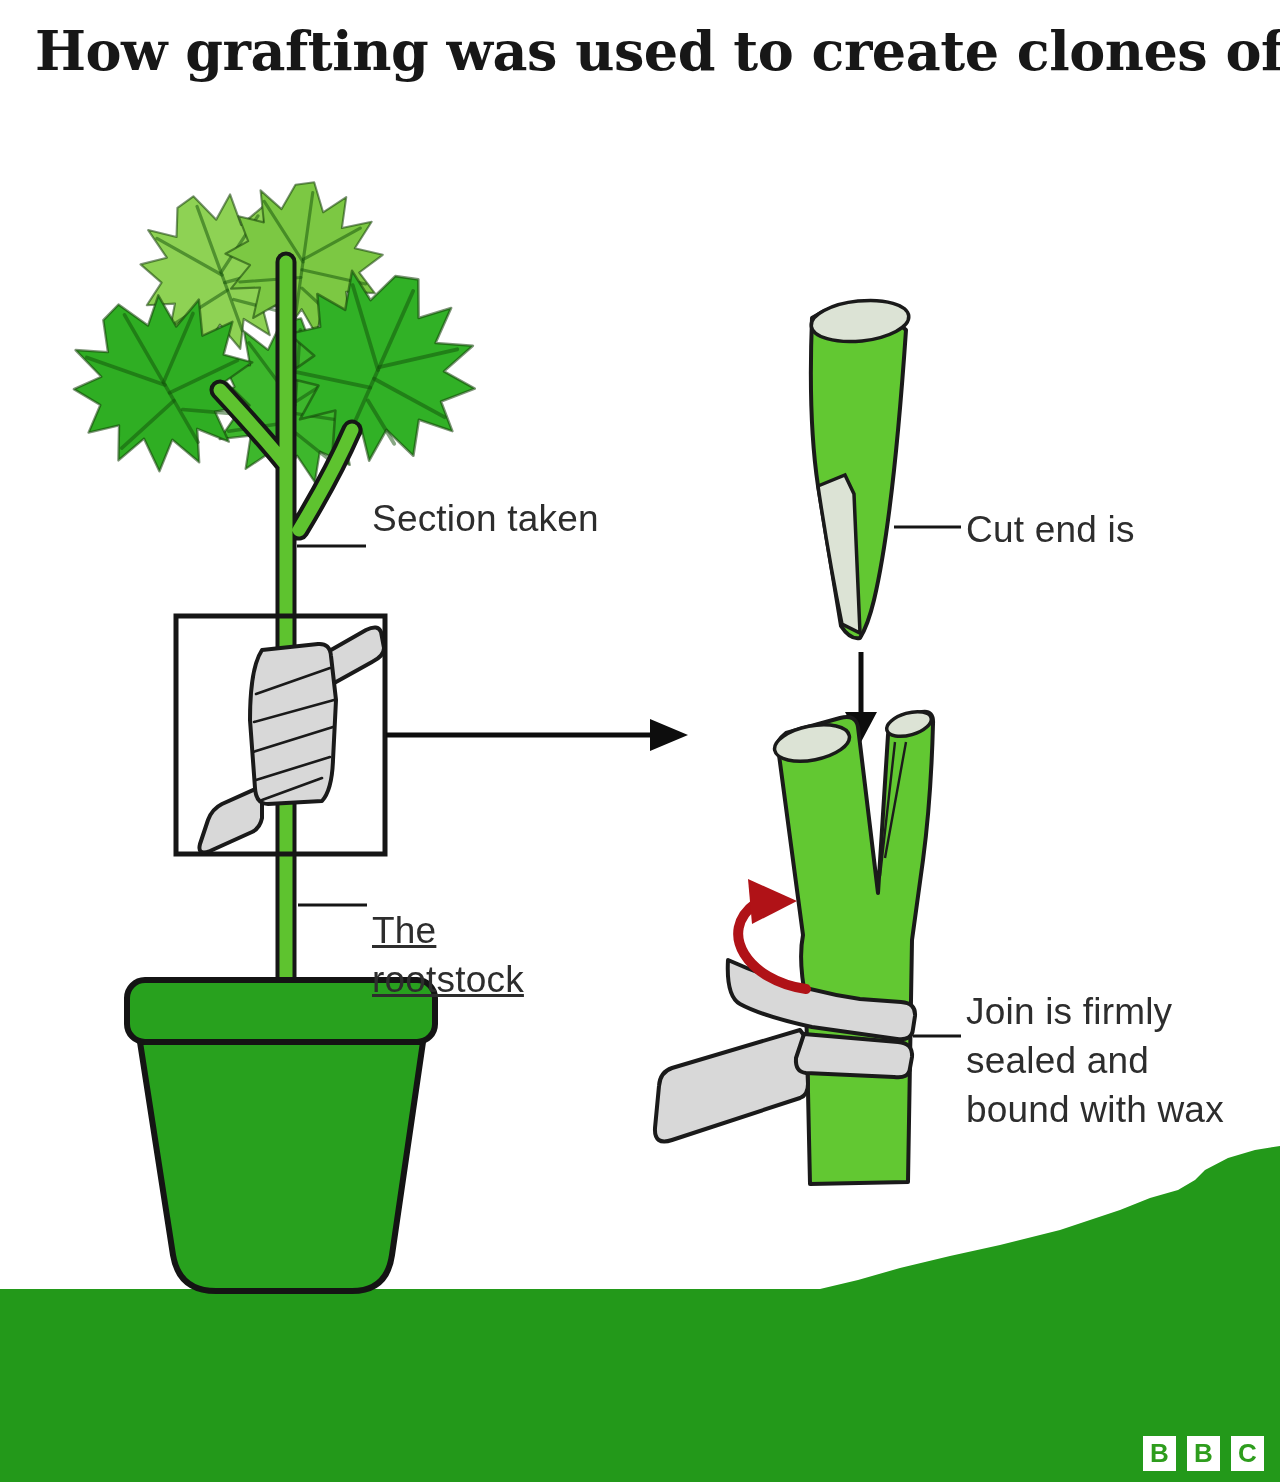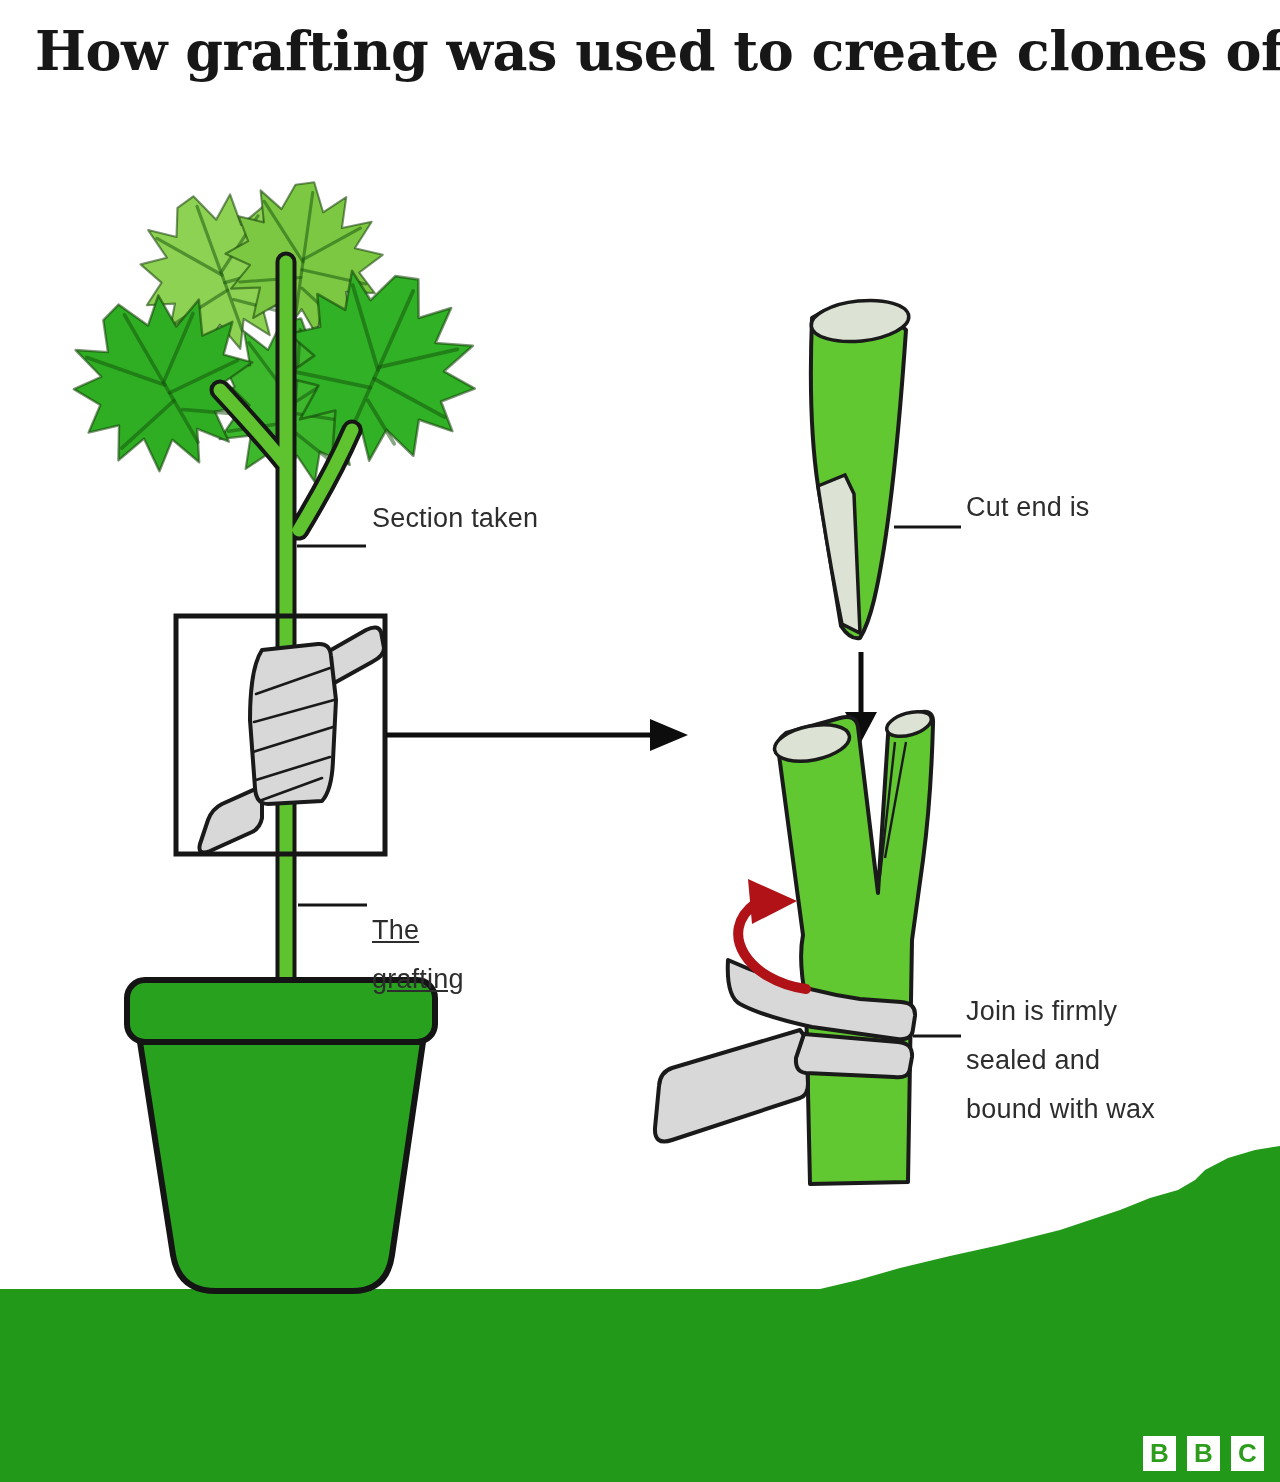--- a/index.html
+++ b/index.html
@@ -18,28 +18,28 @@
     font-family:"DejaVu Serif", serif;
     font-weight:700;
     font-size:54px;line-height:66px;
     letter-spacing:-0.5px;
     color:var(--title-text,#171717);
   }
   .title .line{display:block;white-space:nowrap;}
 
   .callout{
     position:absolute;
-    font-size:27px;line-height:49px;
+    font-size:37px;line-height:49px;
     color:var(--label-text,#2d2d2d);
     letter-spacing:0.2px;
   }
   .callout .line{display:block;white-space:nowrap;}
   #callout-section{left:372px;top:494px;}
   #callout-rootstock{left:372px;top:906px;text-decoration:underline;}
-  #callout-cutend{left:966px;top:483px;}
+  #callout-cutend{left:966px;top:505px;}
   #callout-join{left:966px;top:987px;}
 
   
   .leaf-shape{stroke:rgba(18,60,8,.55);stroke-width:1.6;stroke-linejoin:round;}
   .leaf-veins{stroke:rgba(18,80,10,.5);stroke-width:2.4;fill:none;stroke-linecap:round;}
   .stem-casing{stroke:#161616;stroke-width:21;fill:none;stroke-linecap:round;}
   .stem-core{stroke:var(--stem-green,#5ec32f);stroke-width:13;fill:none;stroke-linecap:round;}
   .tape{fill:var(--tape-grey,#d8d8d8);stroke:var(--ink,#1a1a1a);stroke-width:4;stroke-linejoin:round;}
   .tape-crease{stroke:var(--ink,#1a1a1a);stroke-width:2.6;fill:none;stroke-linecap:round;}
   .zoom-box{fill:none;stroke:#161616;stroke-width:5;}
@@ -160,21 +160,21 @@
   <h1 class="title" style="margin:0;">
     <span class="line">How grafting was used to create clones of</span>
   </h1>
 
   <div class="callout" id="callout-section">
     <span class="line">Section taken</span>
   </div>
 
   <div class="callout" id="callout-rootstock">
     <span class="line">The</span>
-    <span class="line">grafting</span>
+    <span class="line">rootstock</span>
   </div>
 
   <div class="callout" id="callout-cutend">
     <span class="line">Cut end is</span>
   </div>
 
   <div class="callout" id="callout-join">
     <span class="line">Join is firmly</span>
     <span class="line">sealed and</span>
     <span class="line">bound with wax</span>

